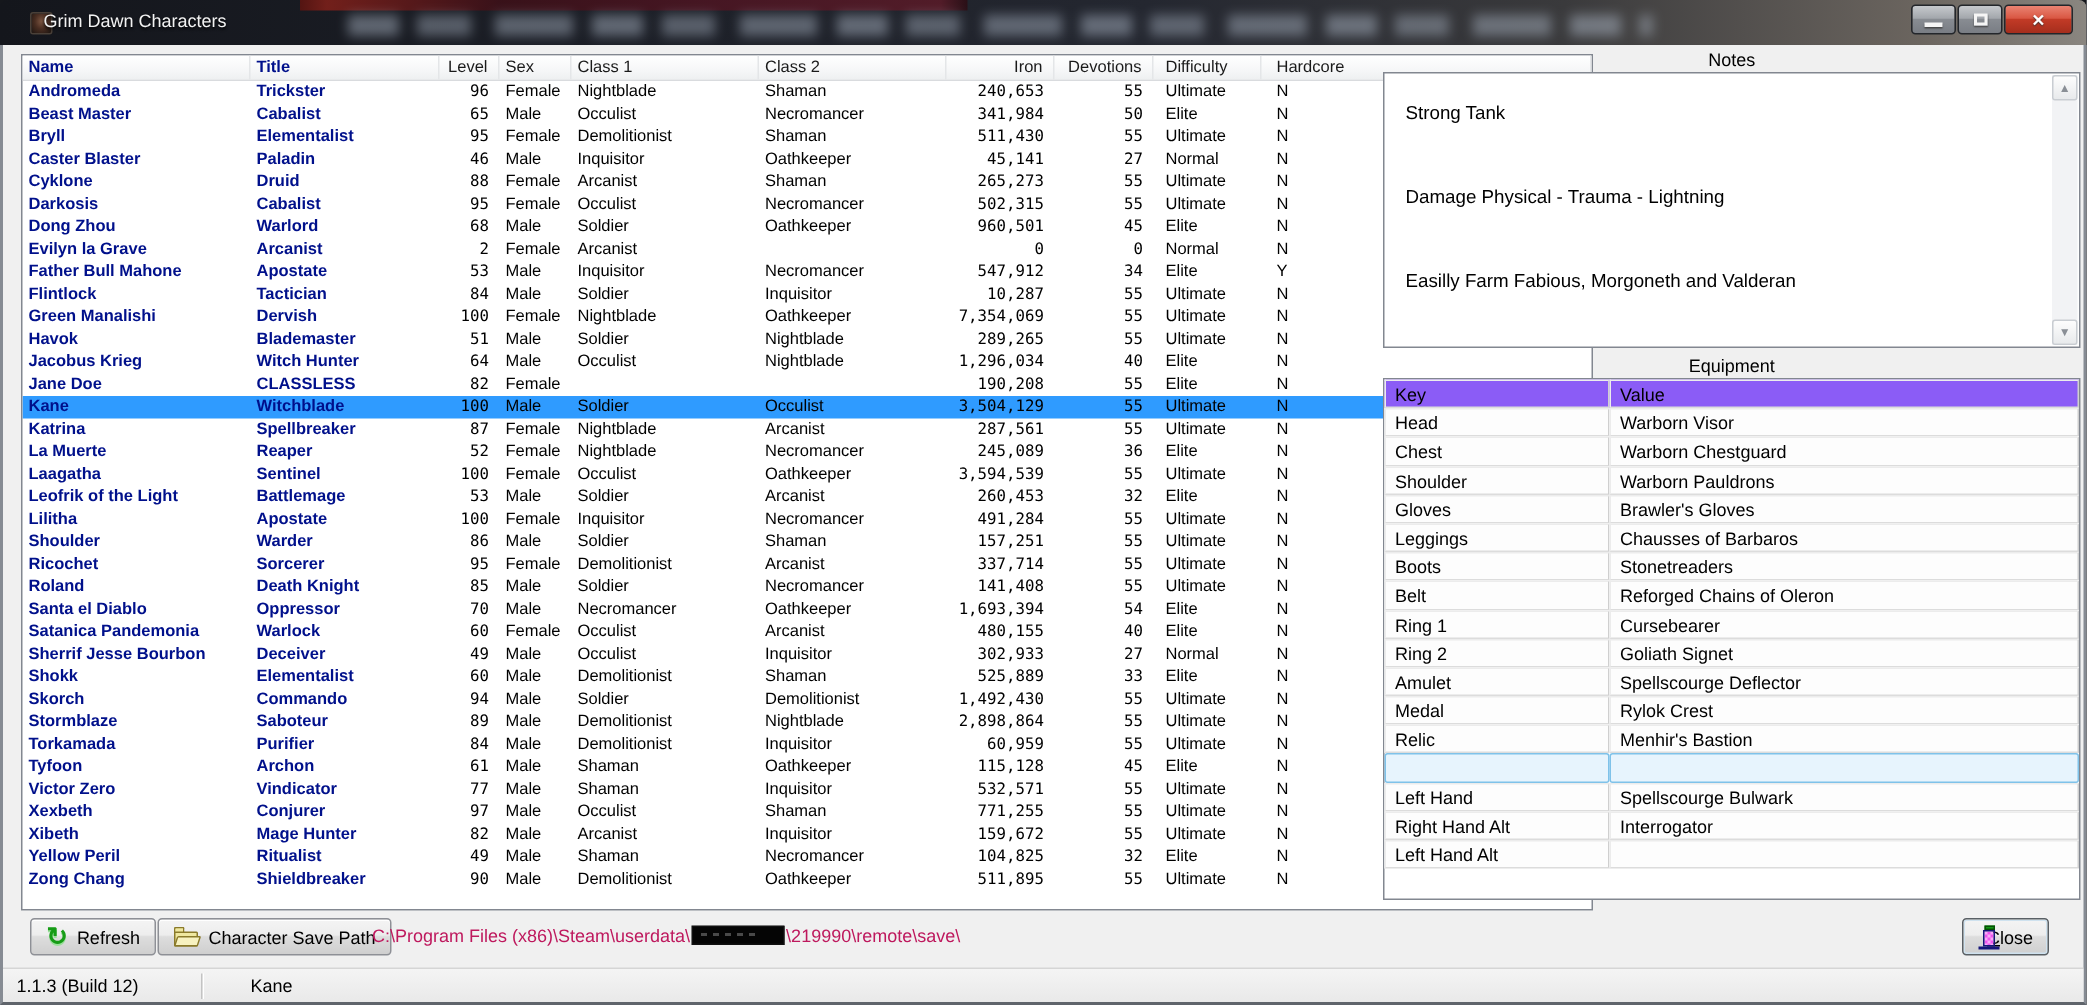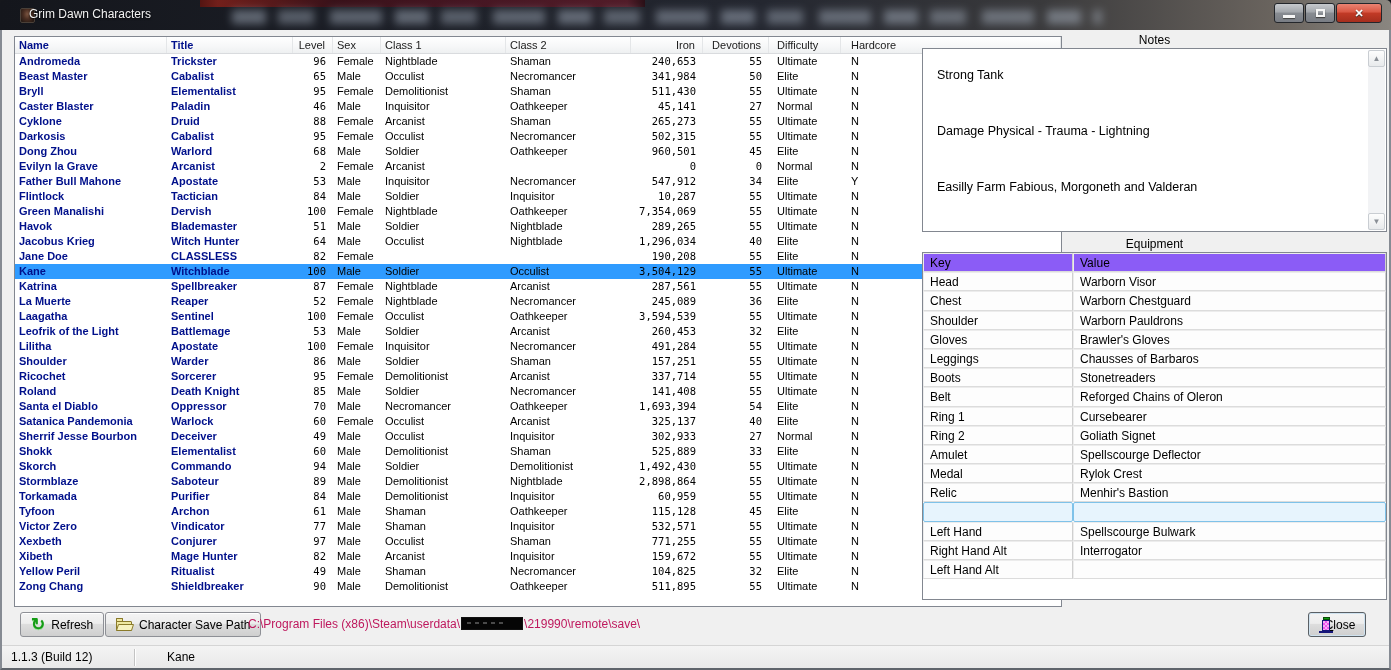--- a/index.html
+++ b/index.html
@@ -420,21 +420,21 @@
             <div class="cell c-difficulty">Elite</div>
             <div class="cell c-hardcore">N</div>
           </div>
           <div class="trow">
             <div class="cell c-name">Satanica Pandemonia</div>
             <div class="cell c-title">Warlock</div>
             <div class="cell c-level">60</div>
             <div class="cell c-sex">Female</div>
             <div class="cell c-class1">Occulist</div>
             <div class="cell c-class2">Arcanist</div>
-            <div class="cell c-iron">325,137</div>
+            <div class="cell c-iron">480,155</div>
             <div class="cell c-devotions">40</div>
             <div class="cell c-difficulty">Elite</div>
             <div class="cell c-hardcore">N</div>
           </div>
           <div class="trow">
             <div class="cell c-name">Sherrif Jesse Bourbon</div>
             <div class="cell c-title">Deceiver</div>
             <div class="cell c-level">49</div>
             <div class="cell c-sex">Male</div>
             <div class="cell c-class1">Occulist</div>

